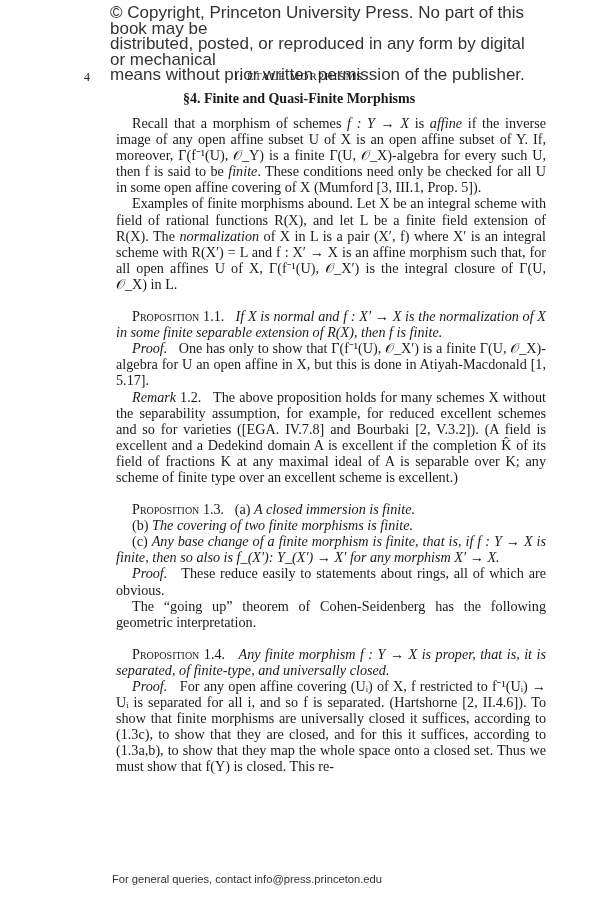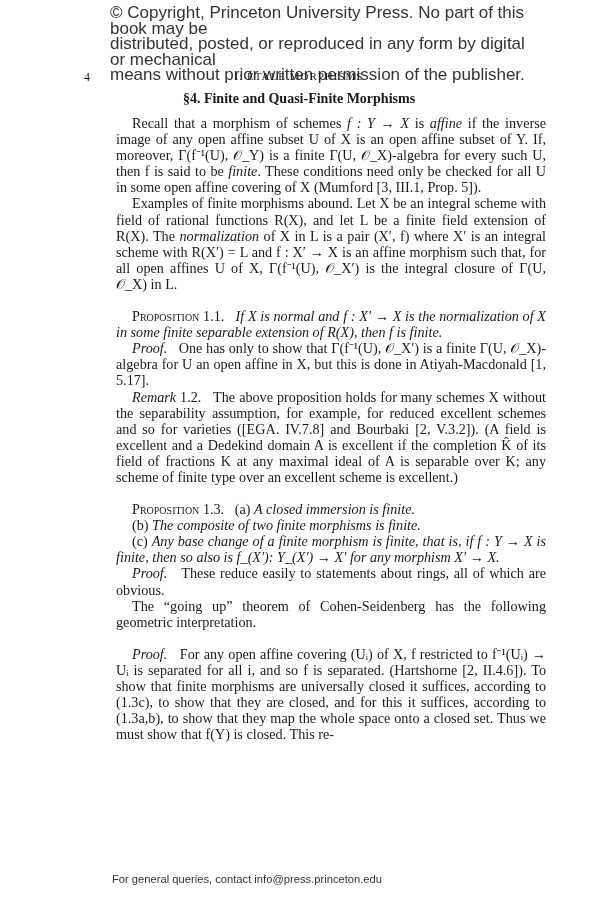--- a/index.html
+++ b/index.html
@@ -51,22 +51,23 @@
   <p><span>Recall that a morphism of schemes </span><i>f : Y → X</i><span> is </span><i>affine</i><span> if the inverse image of any open affine subset U of X is an open affine subset of Y. If, moreover, Γ(f⁻¹(U), 𝒪_Y) is a finite Γ(U, 𝒪_X)-algebra for every such U, then f is said to be </span><i>finite</i><span>. These conditions need only be checked for all U in some open affine covering of X (Mumford [3, III.1, Prop. 5]).</span></p>
   <p><span>Examples of finite morphisms abound. Let X be an integral scheme with field of rational functions R(X), and let L be a finite field extension of R(X). The </span><i>normalization</i><span> of X in L is a pair (X′, f) where X′ is an integral scheme with R(X′) = L and f : X′ → X is an affine morphism such that, for all open affines U of X, Γ(f⁻¹(U), 𝒪_X′) is the integral closure of Γ(U, 𝒪_X) in L.</span></p>
 
   <div class="gap"></div>
   <p><span class="sc">Proposition 1.1.</span>&nbsp;&nbsp; <i>If X is normal and f : X′ → X is the normalization of X in some finite separable extension of R(X), then f is finite.</i></p>
   <p><i>Proof.</i>&nbsp;&nbsp; <span>One has only to show that Γ(f⁻¹(U), 𝒪_X′) is a finite Γ(U, 𝒪_X)-algebra for U an open affine in X, but this is done in Atiyah-Macdonald [1, 5.17].</span></p>
   <p><i>Remark</i> <span>1.2.</span>&nbsp;&nbsp; <span>The above proposition holds for many schemes X without the separability assumption, for example, for reduced excellent schemes and so for varieties ([EGA. IV.7.8] and Bourbaki [2, V.3.2]). (A field is excellent and a Dedekind domain A is excellent if the completion K̂ of its field of fractions K at any maximal ideal of A is separable over K; any scheme of finite type over an excellent scheme is excellent.)</span></p>
 
   <div class="gap"></div>
   <p><span class="sc">Proposition 1.3.</span>&nbsp;&nbsp; <span>(a)</span> <i>A closed immersion is finite.</i></p>
-  <p><span>(b)</span> <i>The composite of two finite morphisms is finite.</i></p>
+  <p><span>(b)</span> <i>The covering of two finite morphisms is finite.</i></p>
   <p><span>(c)</span> <i>Any base change of a finite morphism is finite, that is, if f : Y → X is finite, then so also is f_(X′): Y_(X′) → X′ for any morphism X′ → X.</i></p>
   <p><i>Proof.</i>&nbsp;&nbsp; <span>These reduce easily to statements about rings, all of which are obvious.</span></p>
   <p>The “going up” theorem of Cohen-Seidenberg has the following geometric interpretation.</p>
 
   <div class="gap"></div>
+  <p><span class="sc">Proposition 1.4.</span>&nbsp;&nbsp; <i>Any finite morphism f : Y → X is proper, that is, it is separated, of finite-type, and universally closed.</i></p>
   <p><i>Proof.</i>&nbsp;&nbsp; <span>For any open affine covering (Uᵢ) of X, f restricted to f⁻¹(Uᵢ) → Uᵢ is separated for all i, and so f is separated. (Hartshorne [2, II.4.6]). To show that finite morphisms are universally closed it suffices, according to (1.3c), to show that they are closed, and for this it suffices, according to (1.3a,b), to show that they map the whole space onto a closed set. Thus we must show that f(Y) is closed. This re-</span></p>
 </div>
 
 <div class="footer">For general queries, contact info@press.princeton.edu</div>
 
 </body></html>

